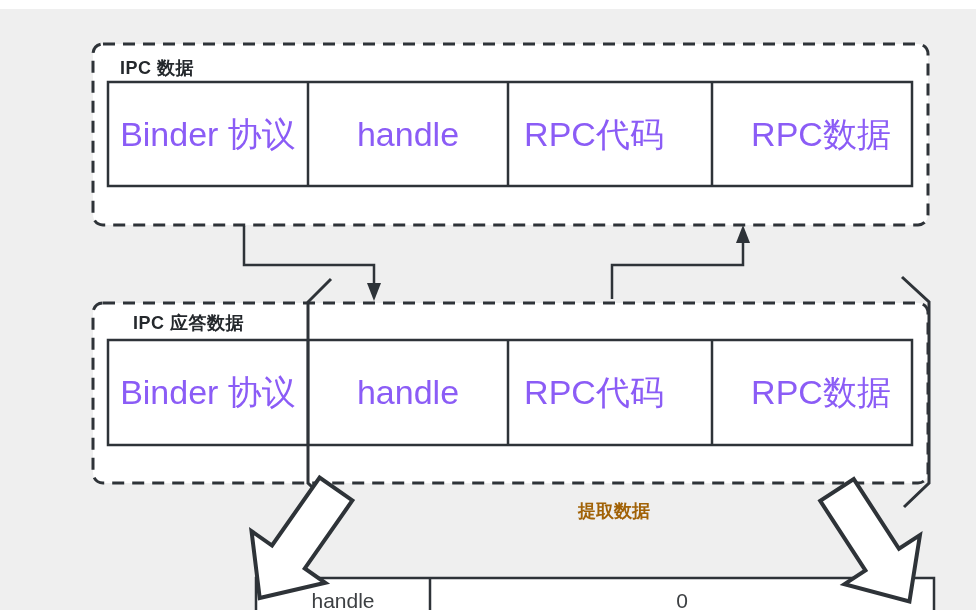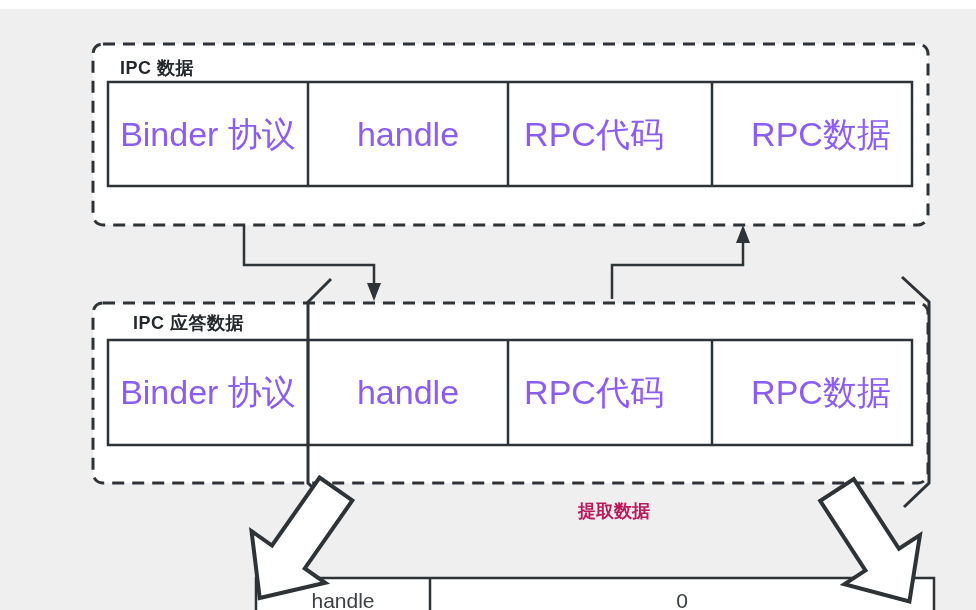--- a/index.html
+++ b/index.html
@@ -49,21 +49,21 @@
   .col-3 { left: 508px; width: 172px; }
   .col-4 { left: 712px; width: 218px; }
 
   .extract-label {
     left: 554px; top: 500px;
     width: 120px; height: 22px;
     line-height: 22px;
     text-align: center;
     font-size: 18px;
     font-weight: bold;
-    color: #be185d;
+    color: #a16207;
     white-space: nowrap;
   }
   .result-cell {
     top: 585px; height: 32px;
     line-height: 32px;
     text-align: center;
     font-size: 21px;
     color: #3d4043;
     white-space: nowrap;
   }

